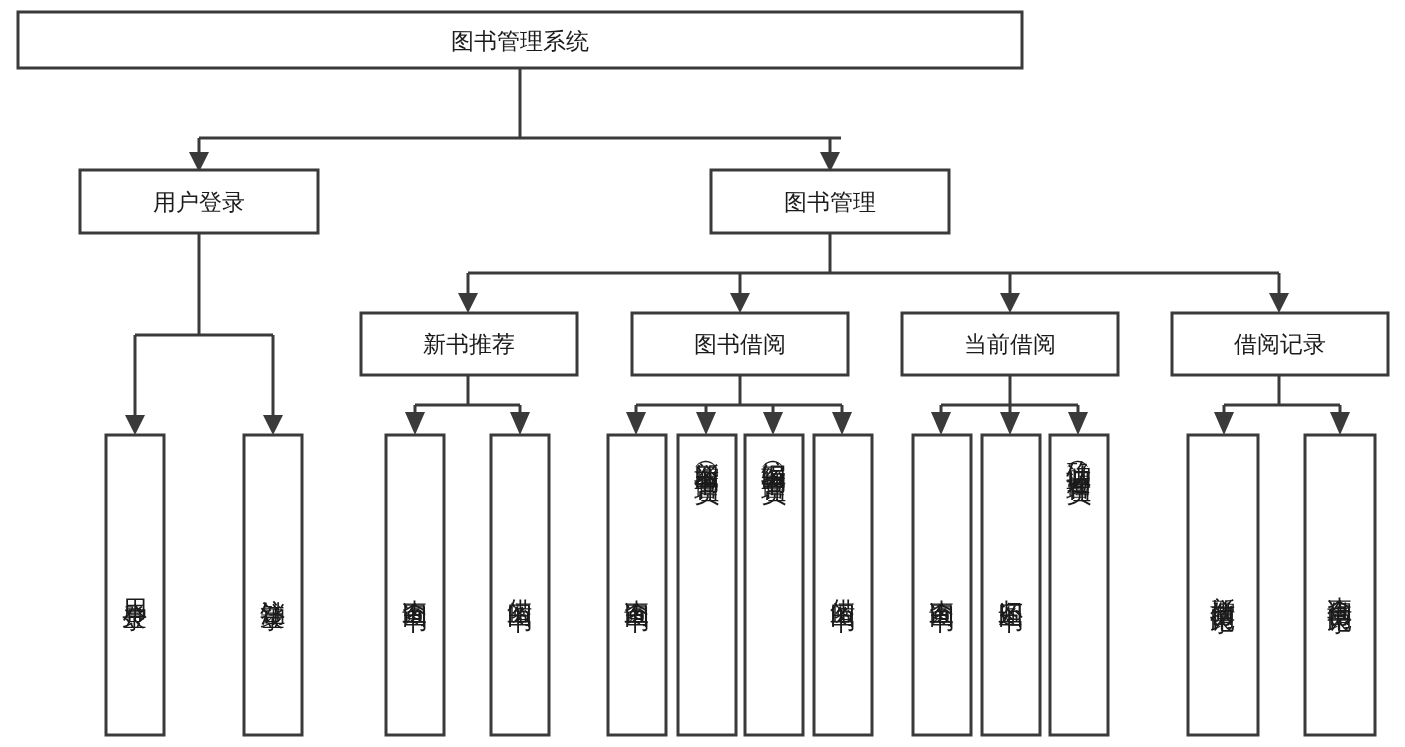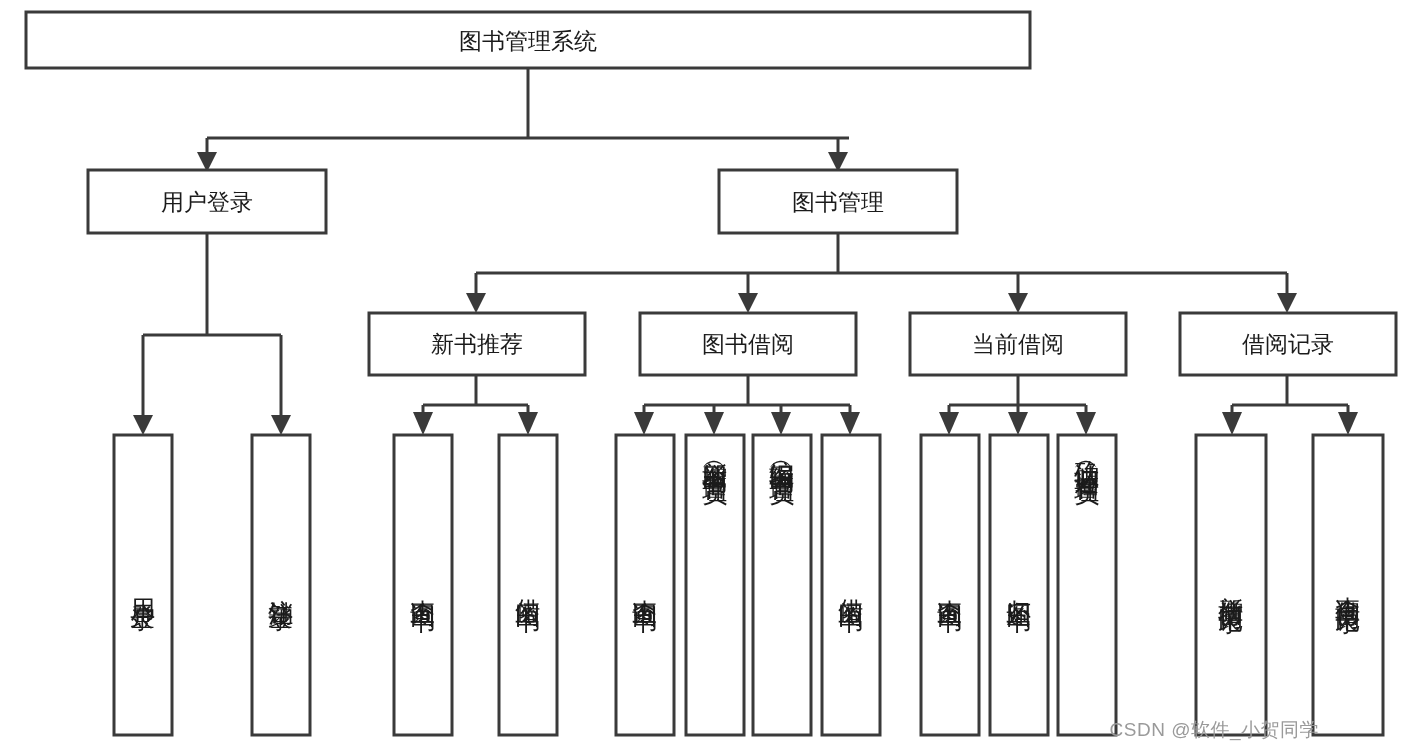--- a/index.html
+++ b/index.html
@@ -11,21 +11,20 @@
     width: 1405px;
     height: 747px;
     font-family: "Liberation Sans", "DejaVu Sans", sans-serif;
     overflow: hidden;
     position: relative;
   }
   #diagram-root {
     position: relative;
     width: 1319px;
     height: 747px;
-    margin-left: 8px;
   }
   svg.flow {
     position: absolute;
     left: 0;
     top: 0;
     width: 1405px;
     height: 747px;
   }
   .node-box {
     fill: #ffffff;
@@ -251,14 +250,13 @@
     <span class="leaf-label" style="padding-top:6px;">确认归还（管理员）</span>
   </div>
 
   <div class="leaf-label-wrap" style="left:1188px; top:435px; width:70px; height:300px;">
     <span class="leaf-label">新增借阅记录</span>
   </div>
   <div class="leaf-label-wrap" style="left:1305px; top:435px; width:70px; height:300px;">
     <span class="leaf-label">查询借阅记录</span>
   </div>
 
-  <div class="watermark">CSDN @软件_小贺同学</div>
 </div>
 
 </body></html>

